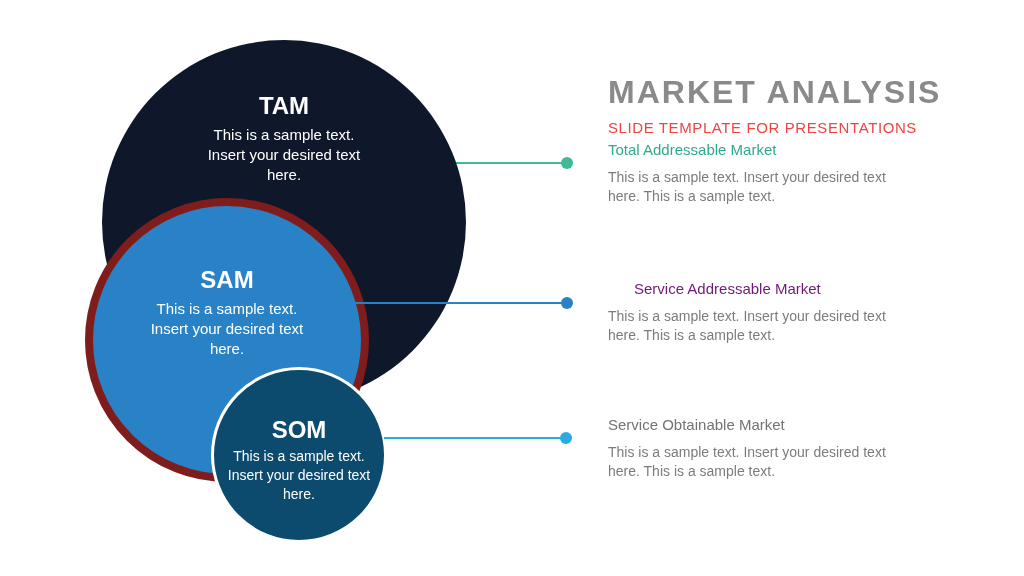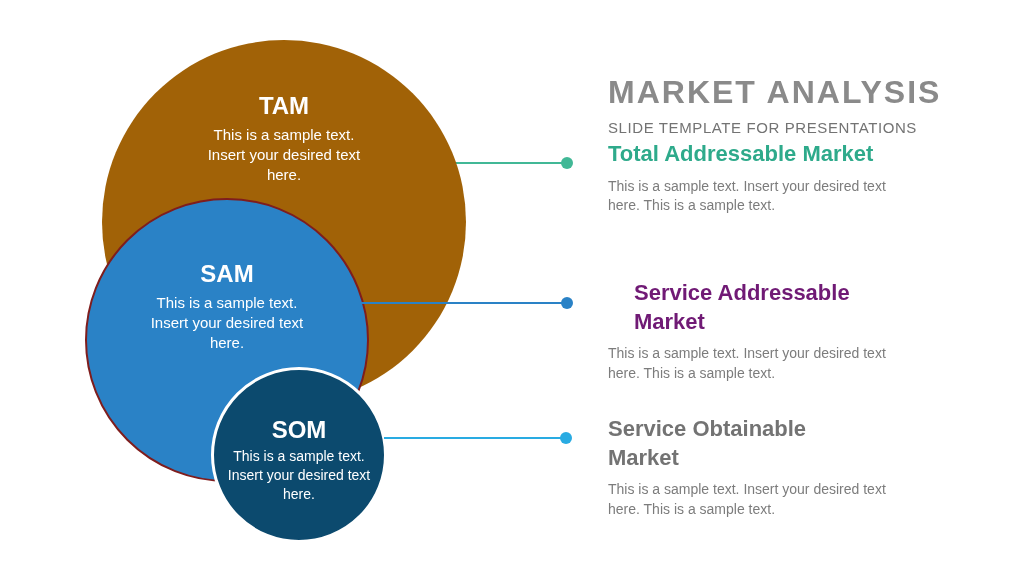--- a/index.html
+++ b/index.html
@@ -5,47 +5,47 @@
   html,body{margin:0;padding:0;}
   body{font-family:"Liberation Sans", sans-serif; background:#ffffff;}
   .slide{position:relative;width:1024px;height:576px;background:#ffffff;overflow:hidden;}
 
   
   .circle{position:absolute;border-radius:50%;box-sizing:border-box;
           display:flex;flex-direction:column;align-items:center;text-align:center;color:#ffffff;}
   .circle .c-label{font-weight:bold;font-size:24px;line-height:1.2;}
   .circle .c-text{font-size:15px;line-height:1.35;margin-top:4px;}
 
-  .circle-tam{left:102px;top:40px;width:364px;height:364px;background:#a16207;z-index:1;padding-top:52px;}
-  .circle-sam{left:85px;top:198px;width:284px;height:284px;background:#2a82c6;border:2px solid #7f1d1d;z-index:2;padding-top:60px;}
+  .circle-tam{left:102px;top:40px;width:364px;height:364px;background:#0f172a;z-index:1;padding-top:52px;}
+  .circle-sam{left:85px;top:198px;width:284px;height:284px;background:#2a82c6;border:8px solid #7f1d1d;z-index:2;padding-top:60px;}
   .circle-som{left:211px;top:367px;width:176px;height:176px;background:#0c4a6e;border:3px solid #ffffff;z-index:3;padding-top:46px;}
   .circle-tam .c-text{width:170px;}
   .circle-sam .c-text{width:170px;}
   .circle-som .c-text{font-size:14px;width:160px;margin-top:2px;}
 
   
   .connector{position:absolute;height:1.5px;}
   .line-tam{left:440px;top:162px;width:127px;background:#41b896;z-index:0;}
   .line-sam{left:352px;top:302px;width:215px;background:#2a82c6;z-index:4;}
   .line-som{left:384px;top:437px;width:183px;background:#29abe2;z-index:4;}
   .dot{position:absolute;width:12px;height:12px;border-radius:50%;z-index:5;}
   .dot-tam{left:561px;top:157px;background:#41b896;}
   .dot-sam{left:561px;top:297px;background:#2a82c6;}
   .dot-som{left:560px;top:432px;background:#29abe2;}
 
   
   .header{position:absolute;left:608px;top:48px;width:400px;}
   .title{font-size:32px;font-weight:bold;color:#8a8a8a;letter-spacing:2px;line-height:1.1;margin-top:27px;}
-  .subtitle{font-size:15px;color:#737373;letter-spacing:0.6px;margin-top:9px;}
+  .subtitle{font-size:15px;color:#ef4444;letter-spacing:0.6px;margin-top:9px;}
 
   .section{position:absolute;left:608px;width:340px;}
   .section-1{top:140px;}
   .section-2{top:279px;}
   .section-3{top:415px;}
-  .section h3{margin:0;font-size:22px;font-weight:bold;line-height:1.3;width:270px;}
+  .section h3{margin:0;font-size:15px;font-weight:normal;line-height:1.3;width:270px;}
   .section-1 h3{color:#2eaa8b;}
   .section-2 h3{color:#701a75;margin-left:26px;}
   .section-3 h3{color:#737373;}
   .section p{margin:8px 0 0 0;font-size:14px;line-height:1.38;color:#7c7c7c;width:312px;}
 </style>
 </head>
 <body>
 
 <div class="slide">
 

